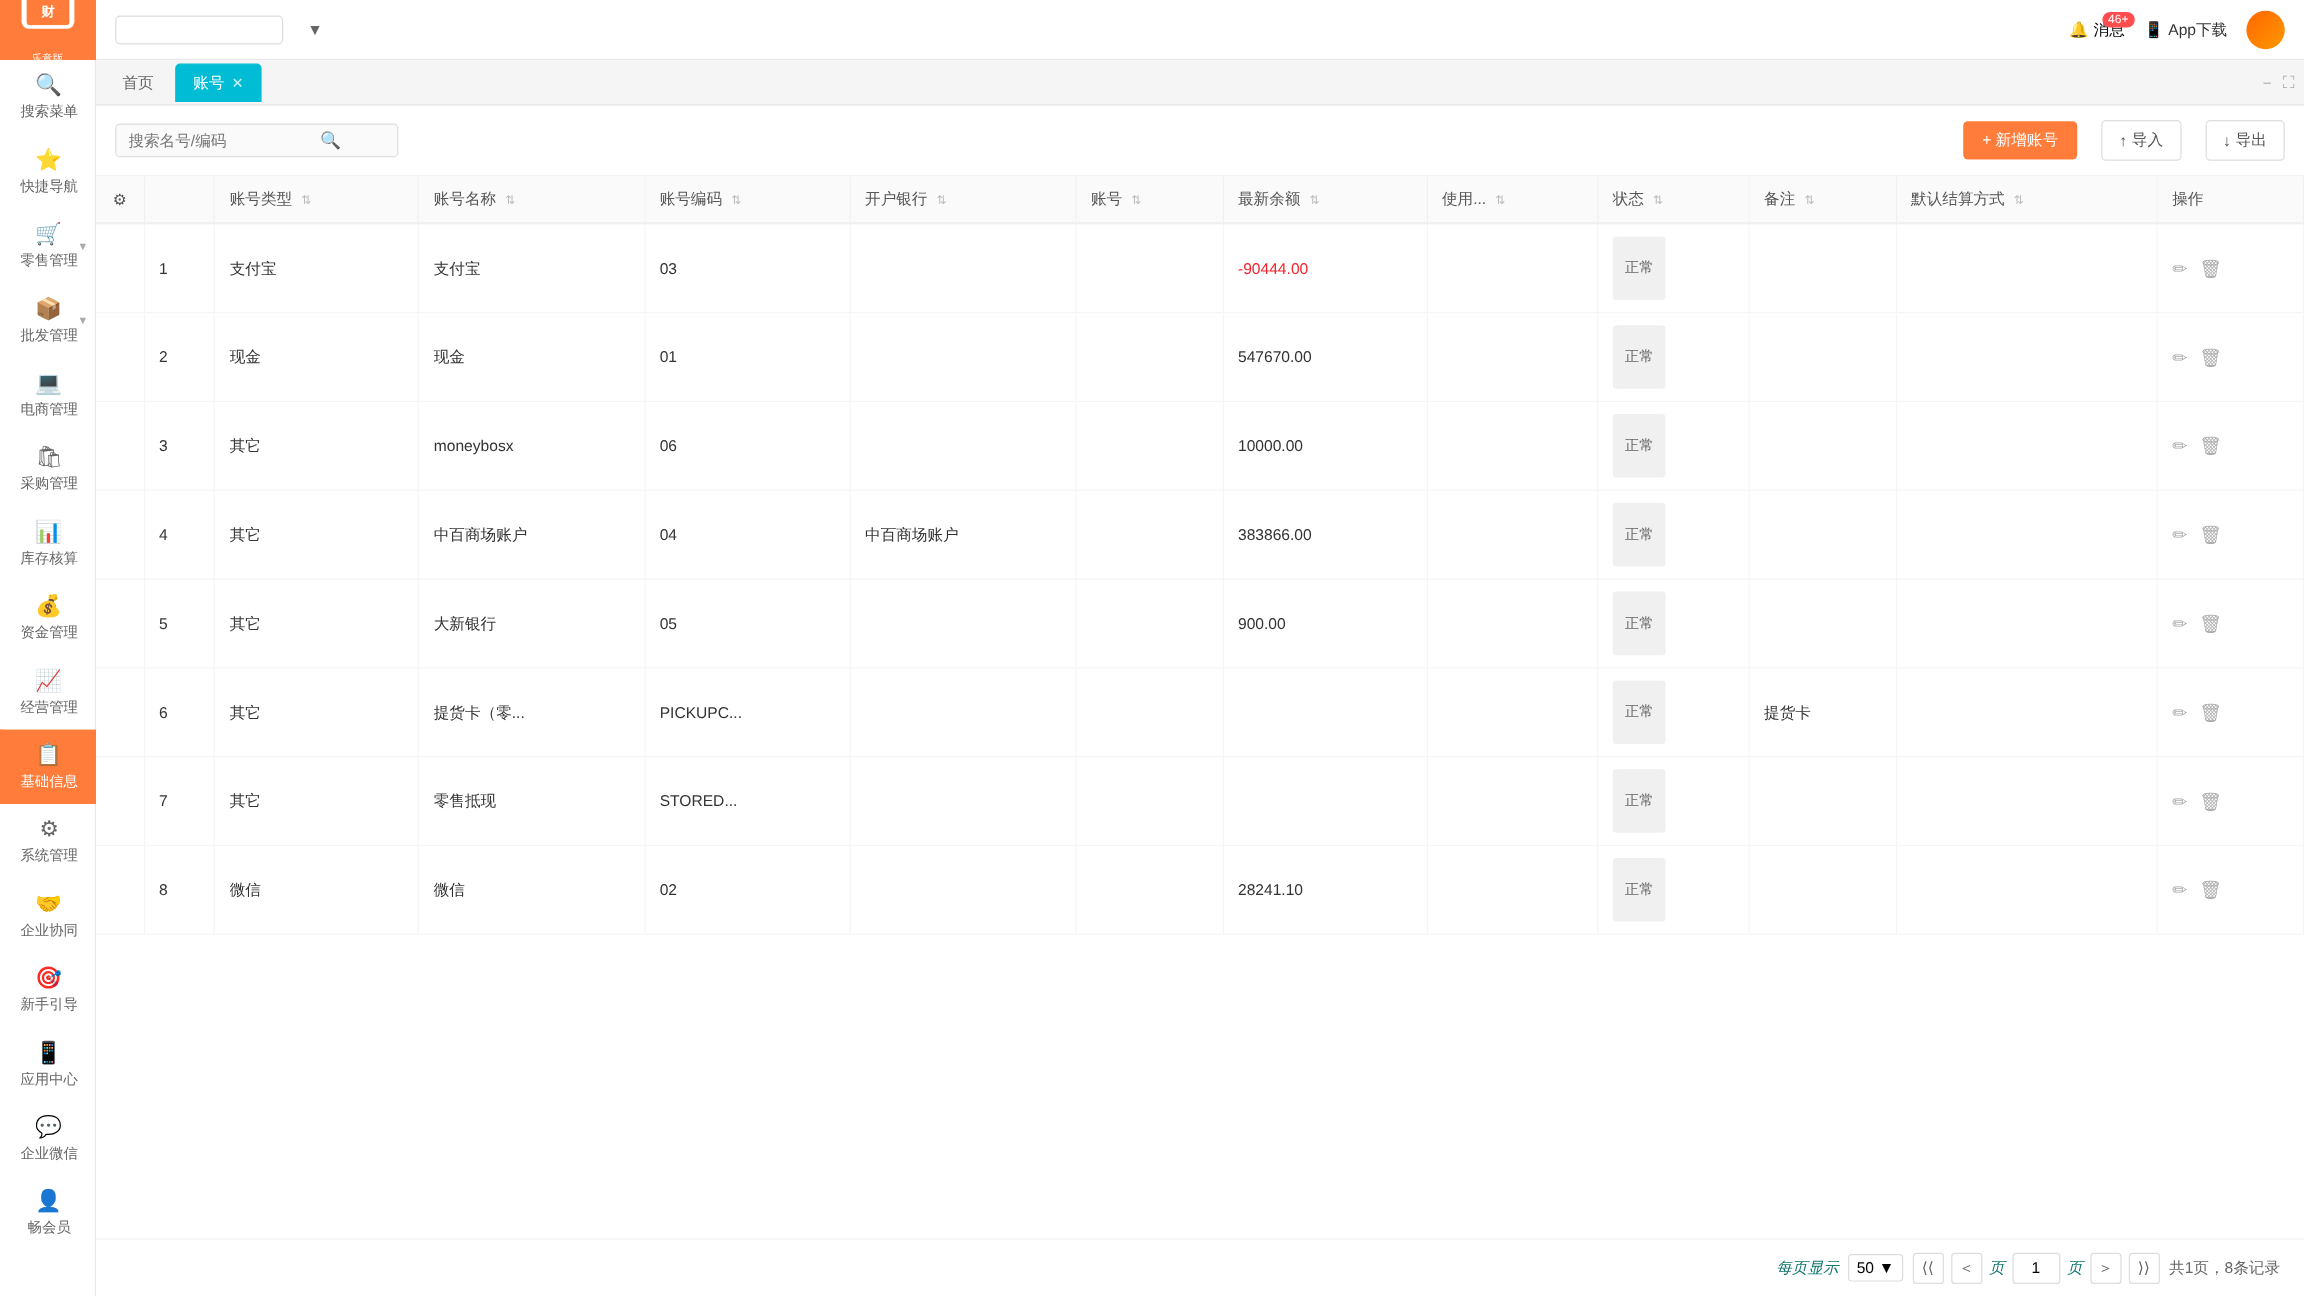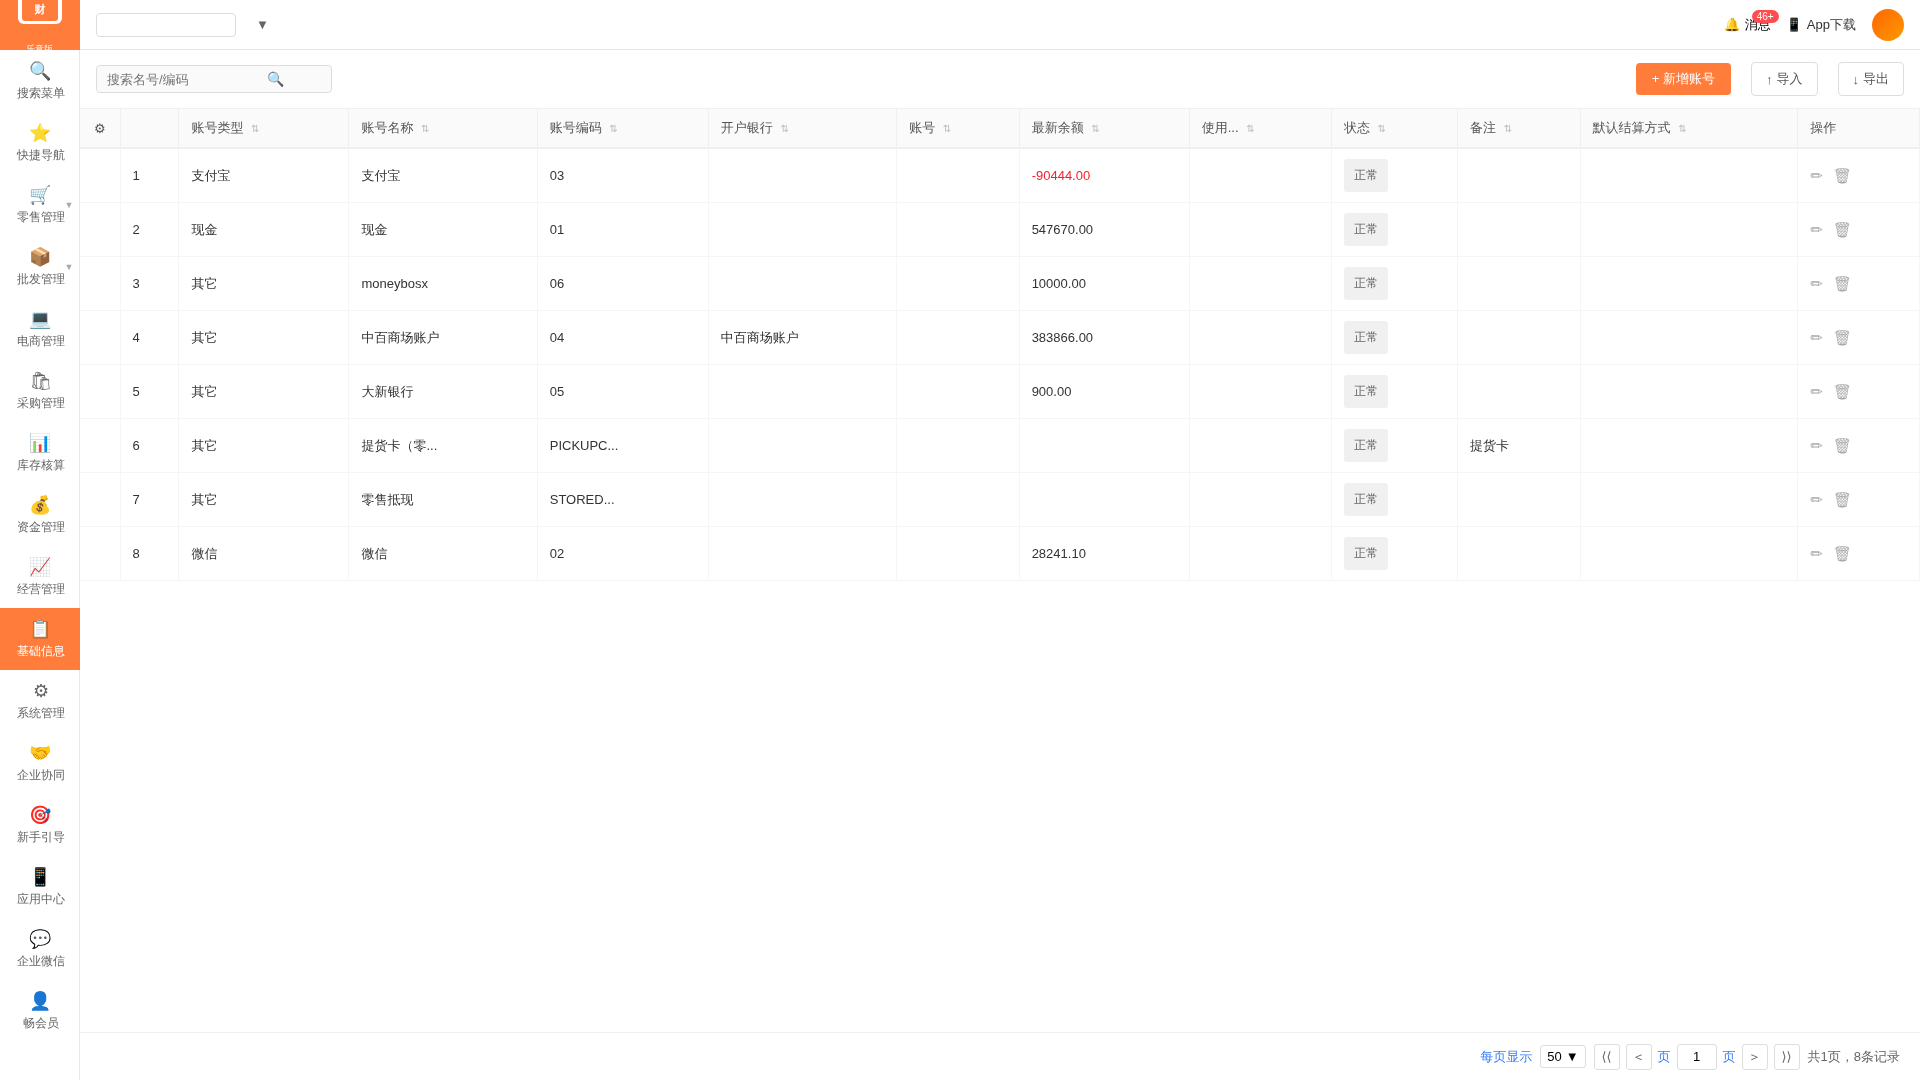--- a/index.html
+++ b/index.html
@@ -44,29 +44,29 @@
     .btn-add { background: #ff7c3a; color: #fff; border: none; border-radius: 4px; padding: 7px 16px; cursor: pointer; font-size: 13px; display: flex; align-items: center; gap: 4px; }
     .btn-import, .btn-export { background: #fff; border: 1px solid #ddd; border-radius: 4px; padding: 7px 14px; cursor: pointer; font-size: 13px; color: #555; display: flex; align-items: center; gap: 4px; }
 
     
     .table-wrap { flex: 1; overflow: auto; padding: 0; }
     table { width: 100%; border-collapse: collapse; }
     thead tr { background: #fafafa; border-bottom: 2px solid #f0f0f0; }
     th { padding: 10px 12px; text-align: left; font-weight: 500; color: #555; font-size: 13px; white-space: nowrap; border-right: 1px solid #f0f0f0; position: relative; }
     th .sort-icon { color: #bbb; font-size: 10px; margin-left: 4px; }
     td { padding: 10px 12px; border-bottom: 1px solid #f5f5f5; font-size: 13px; color: #333; border-right: 1px solid #f5f5f5; }
-    .status-badge { display: inline-block; padding: 8px 10px; border-radius: 3px; font-size: 12px; background: #f0f0f0; color: #666; }
+    .status-badge { display: inline-block; padding: 18px 10px; border-radius: 3px; font-size: 12px; background: #f0f0f0; color: #666; }
     .status-normal { background: #f0f0f0; color: #666; }
     .col-actions { display: flex; align-items: center; gap: 10px; }
     .action-icon { color: #aaa; cursor: pointer; font-size: 15px; }
     .settings-col { width: 40px; text-align: center; }
 
     
     .pagination { height: 48px; display: flex; align-items: center; justify-content: flex-end; padding: 0 20px; border-top: 1px solid #f0f0f0; gap: 8px; flex-shrink: 0; }
-    .page-label { color: #3b82f6; font-size: 13px; }
+    .page-label { color: #0f766e; font-size: 13px; font-style: italic; }
     .page-size-select { border: 1px solid #ddd; border-radius: 3px; padding: 3px 6px; font-size: 13px; display: flex; align-items: center; gap: 4px; cursor: pointer; }
     .page-nav { display: flex; align-items: center; gap: 6px; }
     .page-nav-btn { width: 26px; height: 26px; display: flex; align-items: center; justify-content: center; border: 1px solid #ddd; border-radius: 3px; cursor: pointer; color: #666; font-size: 13px; background: #fff; }
     .page-input { width: 40px; height: 26px; border: 1px solid #ddd; border-radius: 3px; text-align: center; font-size: 13px; }
     .page-info { color: #666; font-size: 13px; }
 
     .gear-th { text-align: center; cursor: pointer; }
   </style>
 </head>
 <body>
@@ -171,20 +171,33 @@
         <span class="msg-badge">46+</span>
       </div>
       <div class="app-download">
         <span>📱</span>
         <span>App下载</span>
       </div>
       <div class="user-avatar" style="background:linear-gradient(135deg,#f60,#f90);"></div>
     </div>
   </div>
 
+  <div class="tabbar" style="position:relative;">
+    <div class="tab tab-home">
+      <span>首页</span>
+    </div>
+    <div class="tab active">
+      <span>账号</span>
+      <span class="tab-close">✕</span>
+    </div>
+    <div style="position:absolute;right:8px;top:50%;transform:translateY(-50%);display:flex;gap:6px;">
+      <div style="cursor:pointer;color:#aaa;font-size:14px;">－</div>
+      <div style="cursor:pointer;color:#aaa;font-size:14px;">⛶</div>
+    </div>
+  </div>
 
   <div class="content">
 
     <div class="content-header">
       <div class="search-bar">
         <input type="text" placeholder="搜索名号/编码" style="">
         <span class="search-icon">🔍</span>
       </div>
       <div class="action-buttons">
         <button class="btn-add">+ 新增账号</button>

